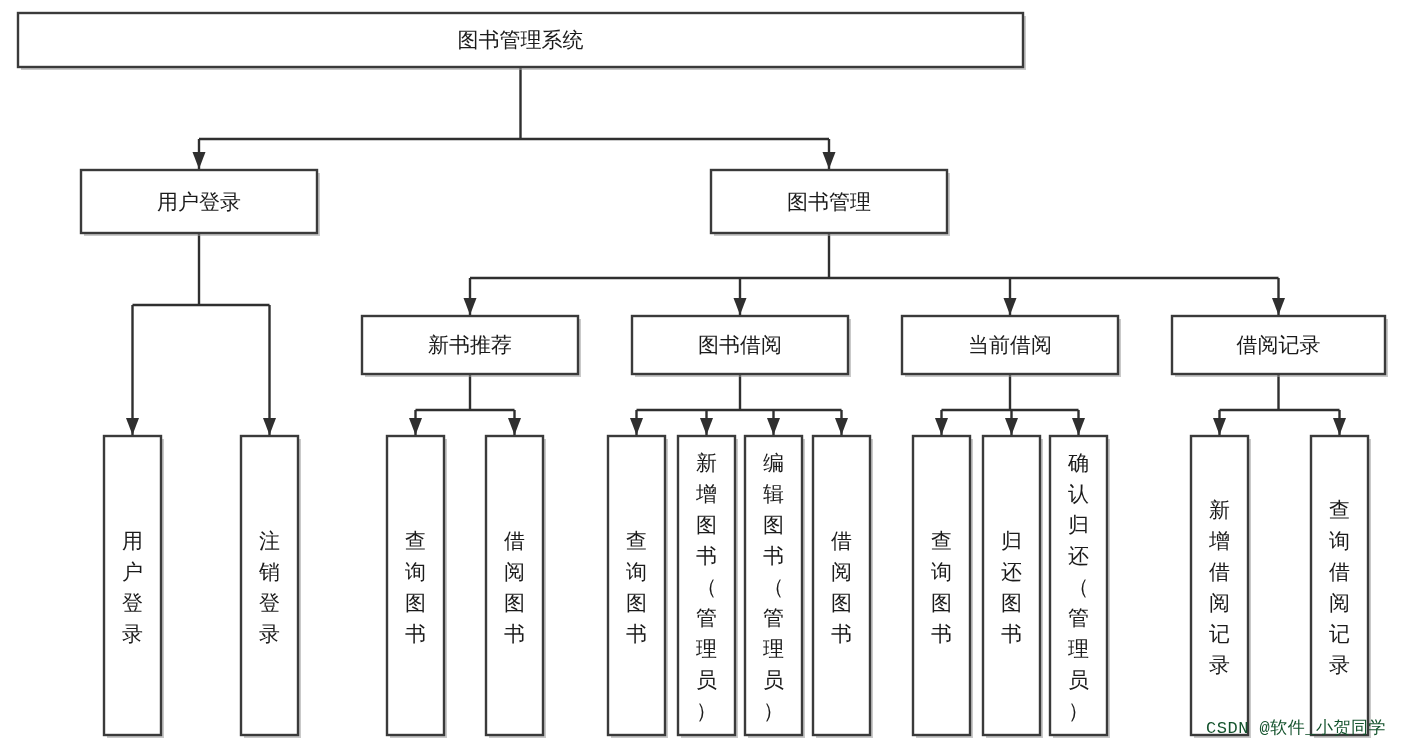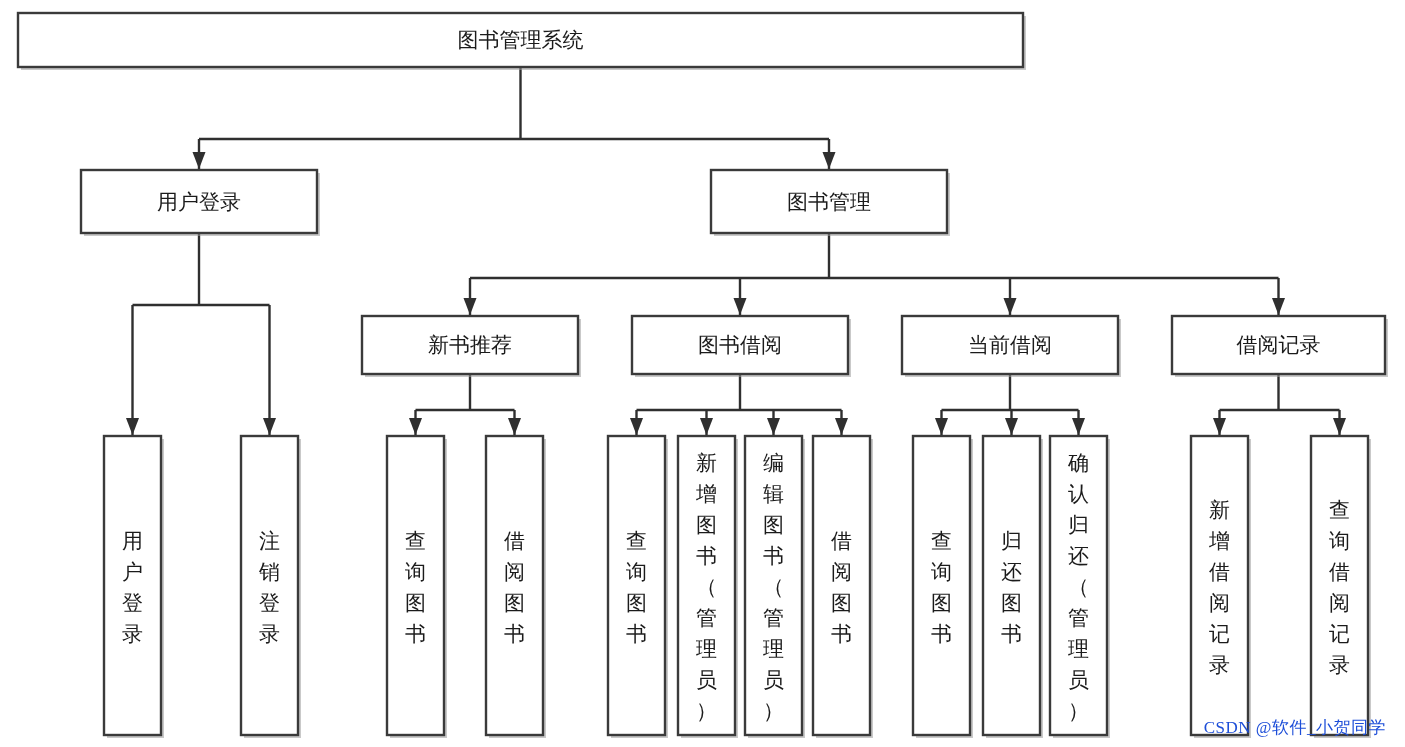--- a/index.html
+++ b/index.html
@@ -54,23 +54,23 @@
   .node-label-vertical {
     font-family: "DejaVu Sans", "Liberation Sans", sans-serif;
     fill: #1b1b1b;
     font-size: 21px;
     text-anchor: middle;
   }
   .watermark {
     position: absolute;
     right: 14px;
     bottom: 8px;
-    font-family: Liberation Serif, serif;
+    font-family: Liberation Mono, monospace;
     font-size: 17px;
-    color: #1d4ed8;
+    color: #14532d;
     letter-spacing: 0.5px;
     white-space: nowrap;
     user-select: none;
   }
 </style>
 </head>
 <body>
 
 <div id="diagram-root">
 

